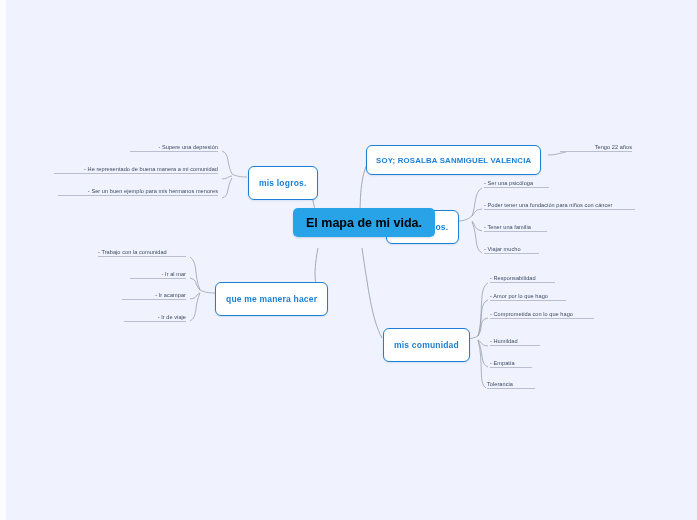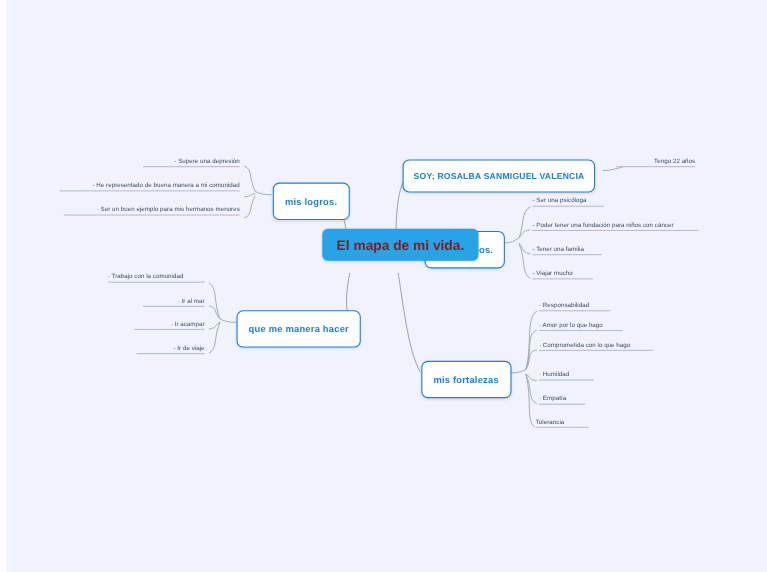--- a/index.html
+++ b/index.html
@@ -43,21 +43,21 @@
     box-sizing: border-box;
     display: flex;
     align-items: center;
     justify-content: center;
     white-space: nowrap;
   }
 
   
   #root-node {
     background: #29a3e8;
-    color: #7f1d1d;
+    color: #000000;
     font-weight: bold;
     font-size: 12.5px;
     border-radius: 5px;
     padding: 0 13px;
     height: 29px;
     box-shadow: 0 1px 2px rgba(30,60,120,0.18);
     z-index: 40;
   }
 
   
@@ -187,21 +187,21 @@
   <div class="leaf" style="left:484px; top:224px; width:63px;">
     <span>- Tener una familia</span>
     <span class="leaf-underline"></span>
   </div>
   <div class="leaf" style="left:484px; top:246px; width:55px;">
     <span>- Viajar mucho</span>
     <span class="leaf-underline"></span>
   </div>
 
   <div class="node branch" id="node-fortalezas" style="left:383px; top:328px;">
-    <span>mis fortalezas</span>
+    <span>mis comunidad</span>
   </div>
   <div class="leaf" style="left:490px; top:275px; width:65px;">
     <span>- Responsabilidad</span>
     <span class="leaf-underline"></span>
   </div>
   <div class="leaf" style="left:490px; top:293px; width:76px;">
     <span>- Amor por lo que hago</span>
     <span class="leaf-underline"></span>
   </div>
   <div class="leaf" style="left:490px; top:311px; width:104px;">

